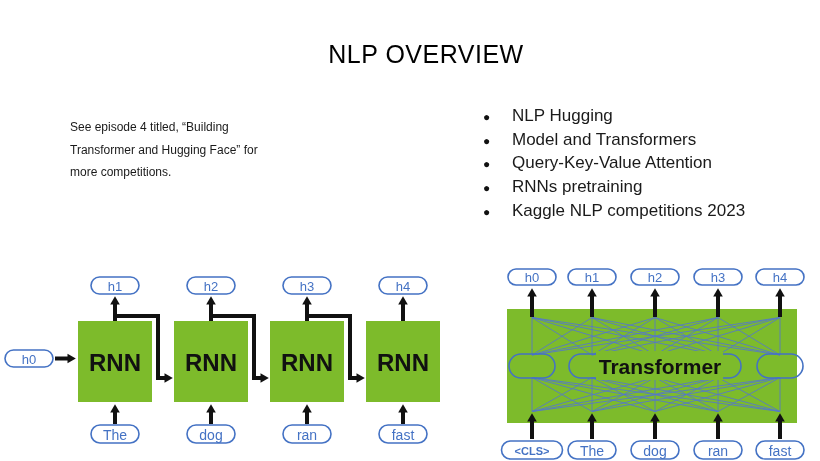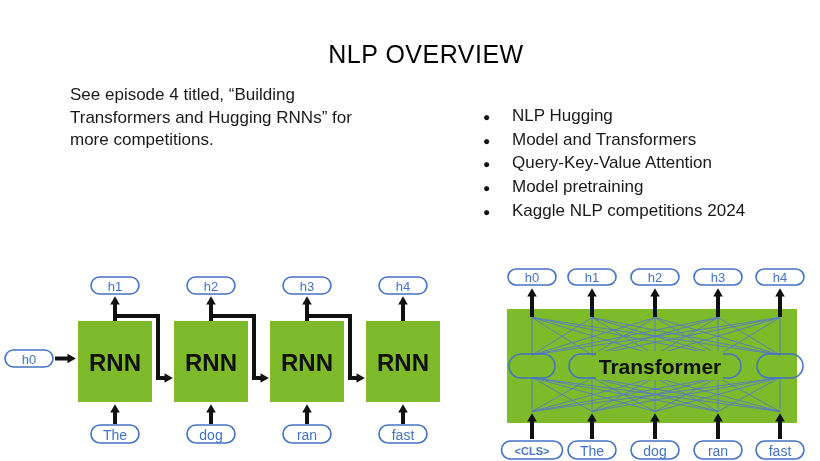--- a/index.html
+++ b/index.html
@@ -5,66 +5,66 @@
   html,body{margin:0;padding:0;background:#ffffff;}
   .slide{
     position:relative;width:820px;height:461px;background:#ffffff;overflow:hidden;
     font-family:"Liberation Sans", sans-serif;color:#1a1a1a;
   }
   .slide-title{
     position:absolute;top:24px;left:0;width:820px;text-align:center;
     font-size:25px;font-weight:normal;letter-spacing:0.5px;color:#000000;margin:16px;
   }
   .intro{
-    position:absolute;top:84px;left:70px;width:340px;
-    font-size:17px;line-height:22.5px;color:#1a1a1a;
+    position:absolute;top:116px;left:70px;width:340px;
+    font-size:12px;line-height:22.5px;color:#1a1a1a;
   }
   .bullets{
     position:absolute;top:105px;left:483px;margin:0;padding:0;list-style:none;
     font-size:17px;line-height:22.7px;color:#1a1a1a;
   }
   .bullets li{display:flex;align-items:baseline;}
   .bullets .dot{width:29px;flex:0 0 29px;font-size:12px;color:#111;}
   svg{position:absolute;display:block;}
   #rnn-svg{left:0;top:260px;}
   #tr-svg{left:460px;top:260px;}
 </style>
 </head>
 <body>
 
 <div class="slide">
 
   <h1 class="slide-title">NLP OVERVIEW</h1>
 
   <div class="intro">
     <div>See episode 4 titled, “Building</div>
-    <div>Transformers and Hugging RNNs” for</div>
+    <div>Transformer and Hugging Face” for</div>
     <div>more competitions.</div>
   </div>
 
   <ul class="bullets">
     <li>
         <span class="dot">●</span>
         <span>NLP Hugging</span>
       </li>
     <li>
         <span class="dot">●</span>
         <span>Model and Transformers</span>
       </li>
     <li>
         <span class="dot">●</span>
         <span>Query-Key-Value Attention</span>
       </li>
     <li>
         <span class="dot">●</span>
-        <span>Model pretraining</span>
-      </li>
-    <li>
-        <span class="dot">●</span>
-        <span>Kaggle NLP competitions 2024</span>
+        <span>RNNs pretraining</span>
+      </li>
+    <li>
+        <span class="dot">●</span>
+        <span>Kaggle NLP competitions 2023</span>
       </li>
   </ul>
 
   <svg id="rnn-svg" width="470" height="201" viewBox="0 0 470 201">
       <defs>
         <marker id="ah-rnn" viewBox="0 -2 3 4" refX="0.15" refY="0" markerWidth="2.6" markerHeight="3.2" orient="auto" markerUnits="strokeWidth">
           <path d="M0,-1.5 L2.6,0 L0,1.5 Z" fill="#111111"></path>
         </marker>
       </defs>
       <rect x="78" y="61" width="74" height="81" fill="#7DBB2B"></rect>

